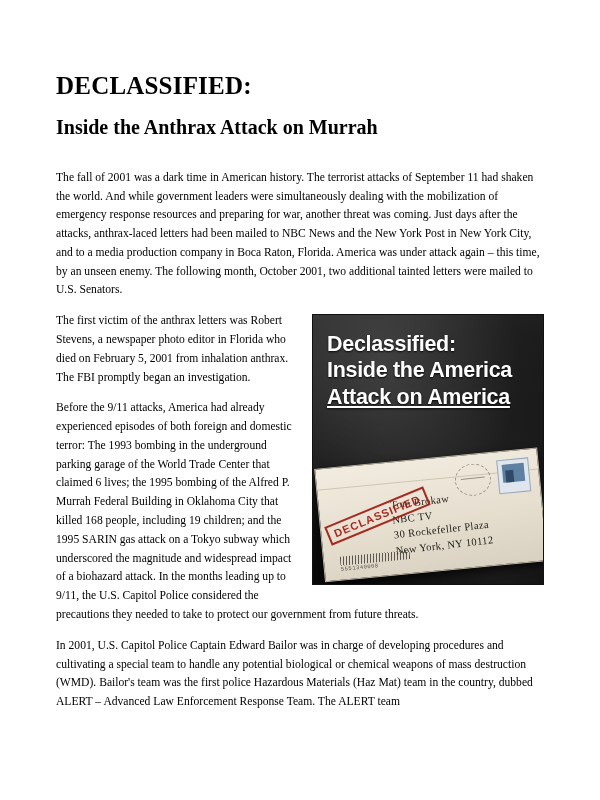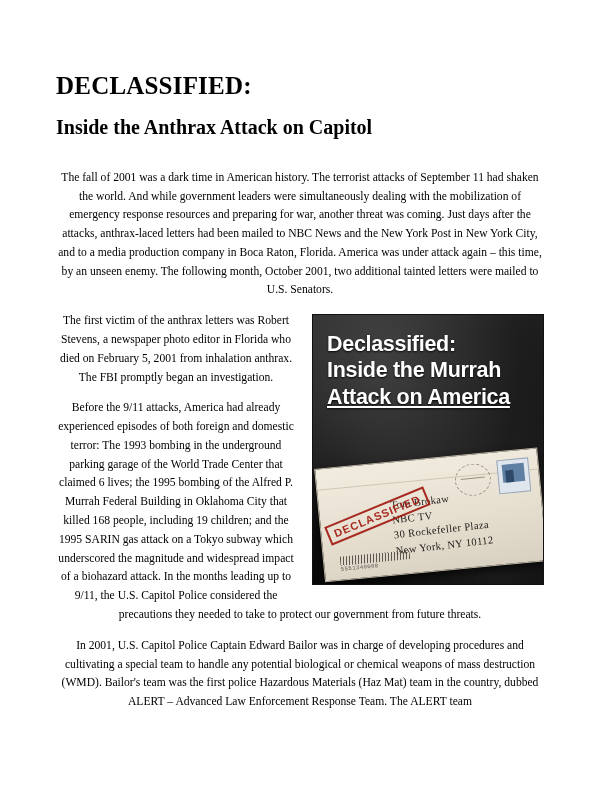--- a/index.html
+++ b/index.html
@@ -31,21 +31,21 @@
   .title-sub {
     font-size: 20px;
     font-weight: bold;
     margin: 0 0 30px 0;
     line-height: 1.2;
   }
   p.body-text {
     font-size: 11.6px;
     line-height: 1.62;
     margin: 11px 0 12px 0;
-    text-align: center;
+    text-align: left;
   }
   .figure {
     float: right;
     width: 232px;
     margin: 2px 0 6px 16px;
   }
   .cover {
     position: relative;
     width: 232px;
     height: 271px;
@@ -191,30 +191,30 @@
     display: block;
     clear: both;
   }
 </style>
 </head>
 <body>
 
 <div class="page">
 
   <h1 class="title-main">DECLASSIFIED:</h1>
-  <h2 class="title-sub">Inside the Anthrax Attack on Capitol</h2>
+  <h2 class="title-sub">Inside the Anthrax Attack on Murrah</h2>
 
   <p class="body-text">The fall of 2001 was a dark time in American history. The terrorist attacks of September 11 had shaken the world. And while government leaders were simultaneously dealing with the mobilization of emergency response resources and preparing for war, another threat was coming. Just days after the attacks, anthrax-laced letters had been mailed to NBC News and the New York Post in New York City, and to a media production company in Boca Raton, Florida. America was under attack again – this time, by an unseen enemy. The following month, October 2001, two additional tainted letters were mailed to U.S. Senators.</p>
 
   <div class="figure">
     <div class="cover">
       <div class="cover-grain"></div>
       <div class="cover-title">
         <span class="l1">Declassified:</span>
-        <span class="l2">Inside the Murrah</span>
+        <span class="l2">Inside the America</span>
         <span class="l3">Attack on America</span>
       </div>
       <div class="envelope-wrap">
         <div class="envelope">
           <div class="env-flap"></div>
           <div class="stamp">
             <div class="stamp-inner"></div>
           </div>
           <div class="postmark"></div>
           <div class="addr">

